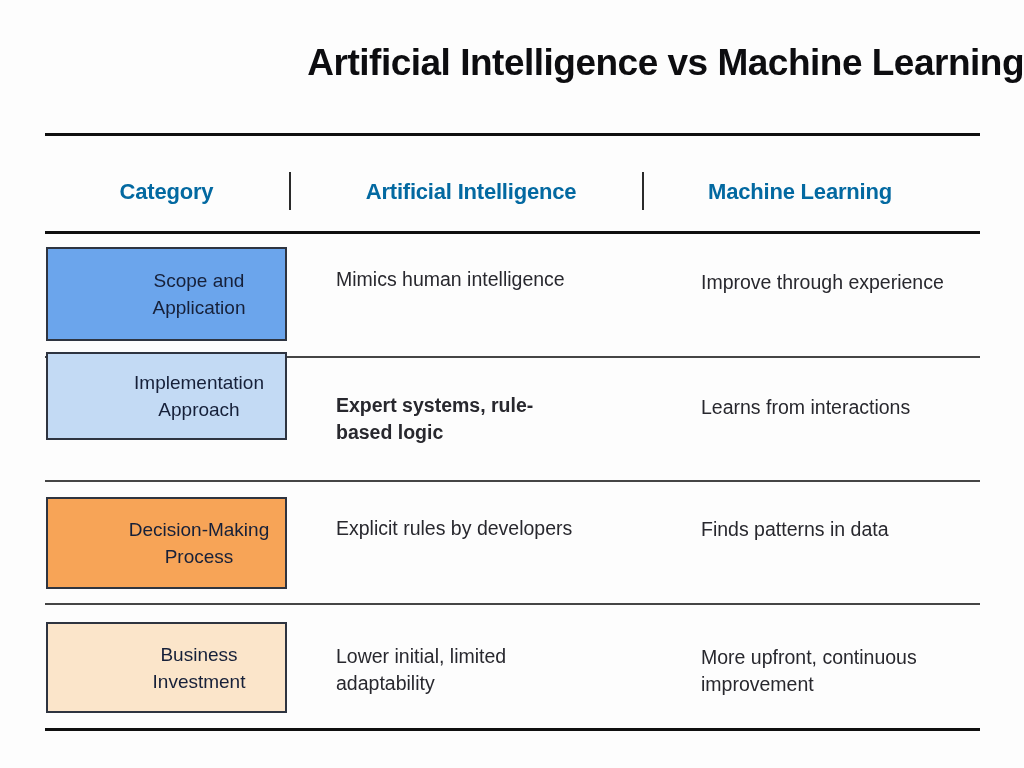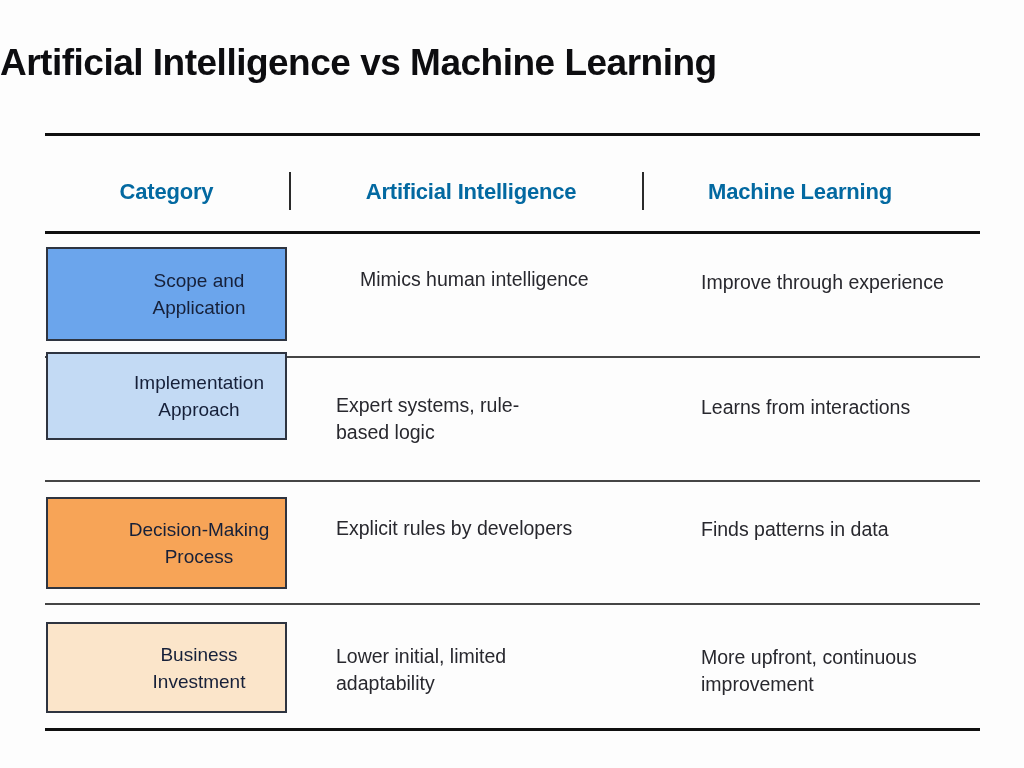--- a/index.html
+++ b/index.html
@@ -13,21 +13,21 @@
     height: 768px;
     background: #fdfdfd;
     font-family: "Liberation Sans", sans-serif;
     overflow: hidden;
   }
   .title {
     position: absolute;
     top: 42px;
     left: 0;
     width: 100%;
-    text-align: left;
+    text-align: right;
     font-size: 37px;
     font-weight: 700;
     letter-spacing: -0.5px;
     color: #0d0d10;
   }
   .hline {
     position: absolute;
     left: 45px;
     width: 935px;
   }
@@ -87,23 +87,23 @@
   .catbox-3 { top: 622px; height: 91px; }
 
   .cell {
     position: absolute;
     font-size: 19.5px;
     line-height: 27px;
     color: #28282e;
   }
   .col-ai { left: 336px; }
   .col-ml { left: 680px; margin-left: 21px; }
-  .ai-0 { top: 266px; width: 300px; margin-left: 24px; }
+  .ai-0 { top: 266px; width: 300px; }
   .ml-0 { top: 269px; width: 305px; }
-  .ai-1 { top: 392px; width: 230px; }
+  .ai-1 { top: 392px; width: 230px; font-weight: bold; }
   .ml-1 { top: 394px; width: 300px; }
   .ai-2 { top: 515px; width: 295px; }
   .ml-2 { top: 516px; width: 300px; }
   .ai-3 { top: 643px; width: 235px; }
   .ml-3 { top: 644px; width: 272px; }
 </style>
 </head>
 <body>
 
 <div class="slide">

